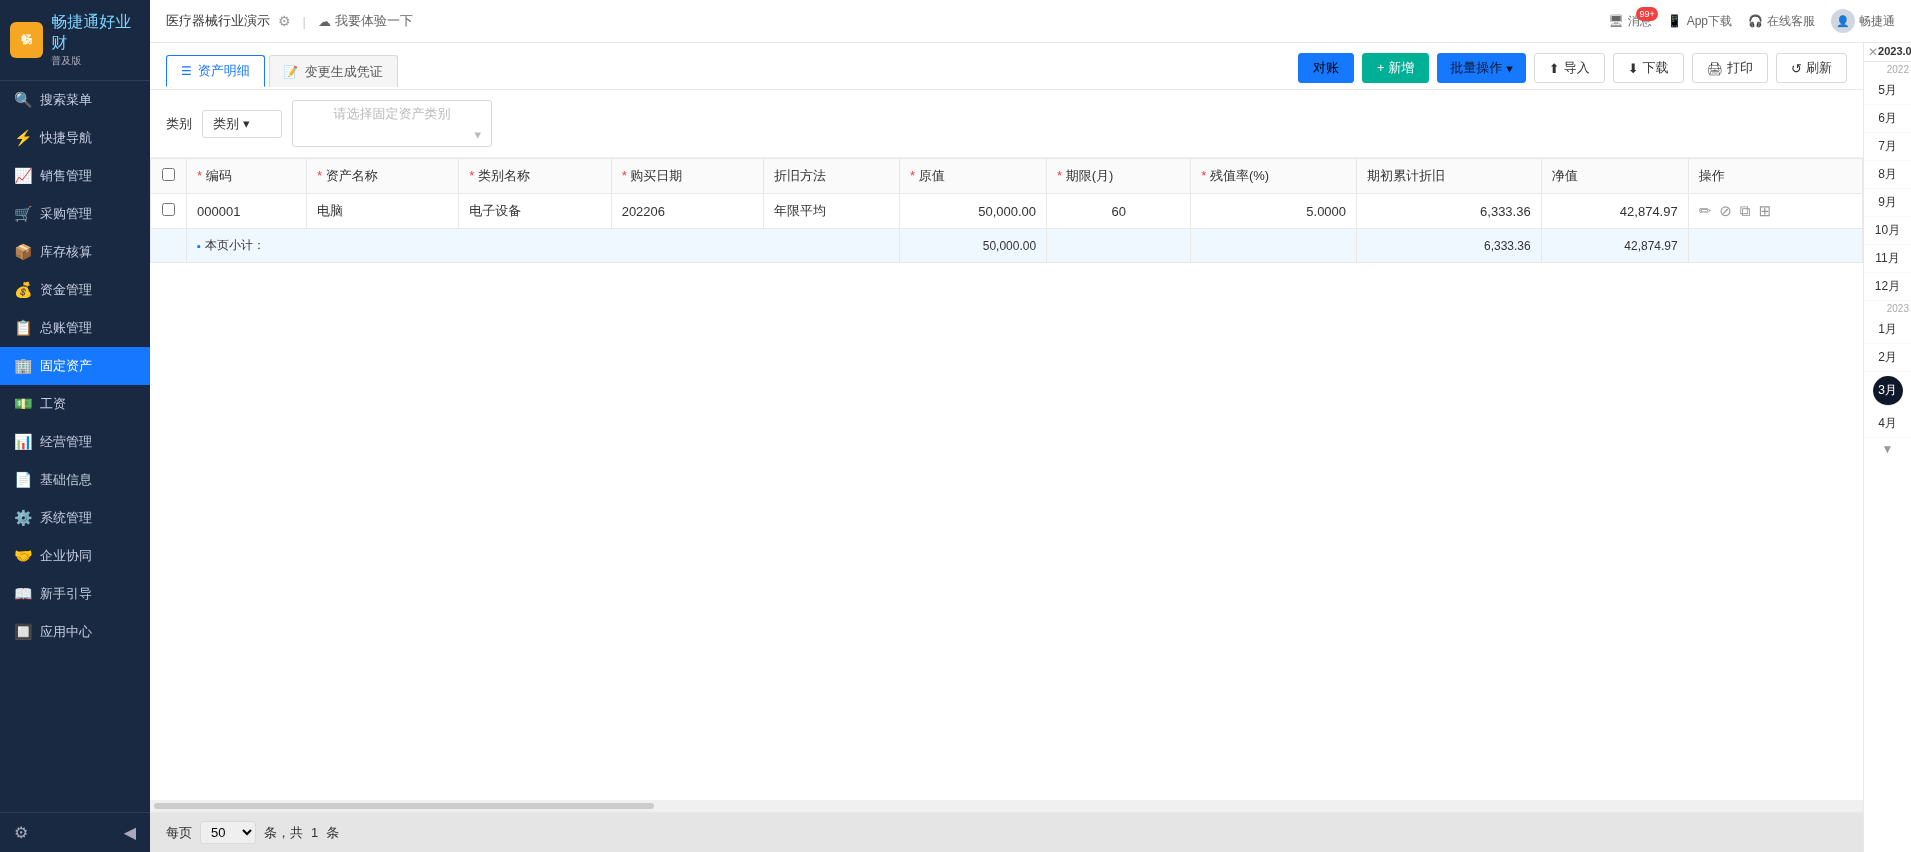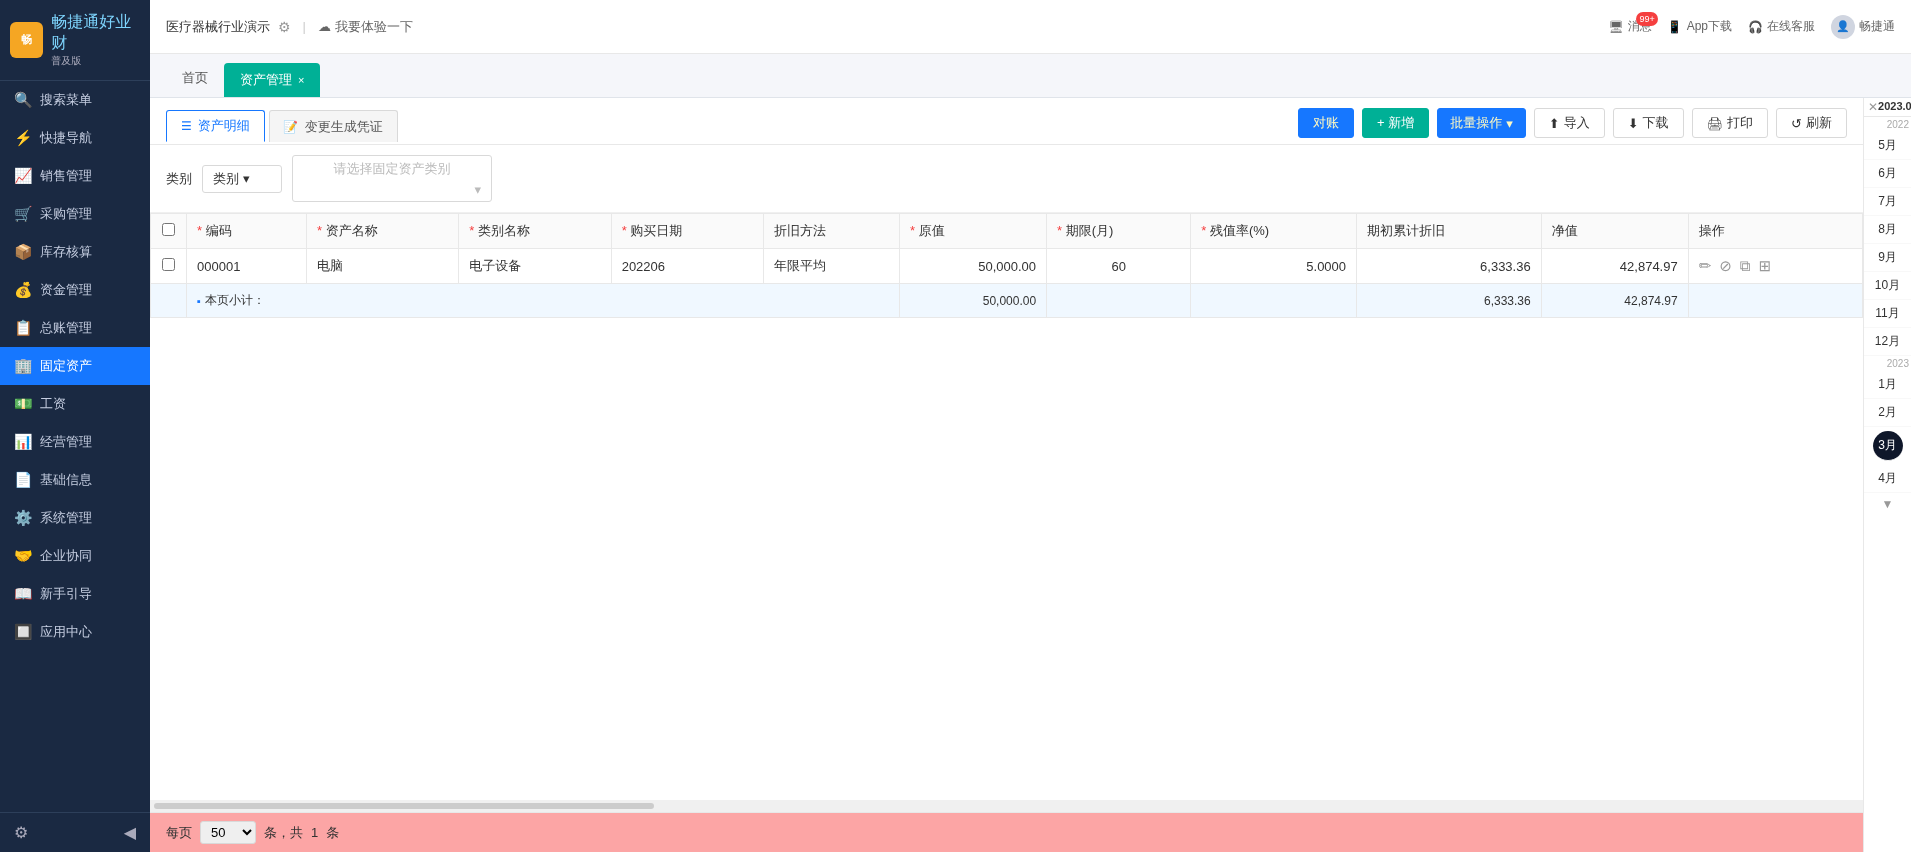--- a/index.html
+++ b/index.html
@@ -50,21 +50,21 @@
     
     .main-area {
       flex: 1;
       display: flex;
       flex-direction: column;
       overflow: hidden;
     }
 
     
     .topbar {
-      height: 54px;
+      height: 43px;
       background: #fff;
       border-bottom: 1px solid #e8e8e8;
       display: flex; align-items: center;
       padding: 0 16px;
       gap: 10px;
       flex-shrink: 0;
     }
     .topbar-left { display: flex; align-items: center; gap: 8px; flex: 1; }
     .company-name { font-size: 13px; color: #333; font-weight: 500; }
     .topbar-gear { color: #999; cursor: pointer; font-size: 14px; }
@@ -154,23 +154,23 @@
       padding: 5px 14px;
       border-radius: 3px;
       border: 1px solid #d9d9d9;
       background: #fff;
       cursor: pointer;
       font-size: 13px;
       display: flex; align-items: center; gap: 4px;
       color: #333;
     }
     .btn-primary { background: #00b096; border-color: #00b096; color: #fff; }
-    .btn-blue { background: #1677ff; border-color: #1677ff; color: #fef9c3; }
+    .btn-blue { background: #1677ff; border-color: #1677ff; color: #000000; }
     .btn-batch {
-      background: #1677ff; border-color: #1677ff; color: #fef9c3;
+      background: #1677ff; border-color: #1677ff; color: #0f172a;
       padding: 5px 12px;
       display: flex; align-items: center; gap: 4px; text-align: right;
     }
 
     
     .filter-row {
       display: flex; align-items: center; padding: 10px 16px; gap: 10px;
       background: #fff; flex-shrink: 0; border-bottom: 1px solid #f0f0f0;
     }
     .filter-label { font-size: 13px; color: #333; }
@@ -222,21 +222,21 @@
     .td-right { text-align: right; }
     tr.subtotal td { background: #f0f8ff; font-size: 12px; }
     .checkbox-cell { width: 36px; text-align: center; }
     .ops-cell { display: flex; gap: 8px; align-items: center; }
     .op-icon { font-size: 15px; color: #999; cursor: pointer; }
 
     
     .bottom-bar {
       padding: 8px 16px;
       border-top: 1px solid #e8e8e8;
-      background: #fca5a5;
+      background: #e5e5e5;
       display: flex; align-items: center; gap: 8px;
       flex-shrink: 0;
       font-size: 13px; color: #333;
     }
     .page-select {
       border: 1px solid #d9d9d9;
       border-radius: 3px;
       padding: 2px 6px;
       font-size: 13px;
     }
@@ -400,27 +400,20 @@
         <span>🎧</span>
         <span>在线客服</span>
       </div>
       <div class="topbar-icon-item">
         <div class="topbar-avatar">👤</div>
         <span>畅捷通</span>
       </div>
     </div>
   </div>
 
-  <div class="tabsbar">
-    <div class="tab-home">首页</div>
-    <div class="tab-active">
-      <span>资产管理</span>
-      <span class="tab-close">×</span>
-    </div>
-  </div>
 
   <div class="content">
     <div class="content-main">
 
       <div class="subtabs">
         <div class="subtabs-left">
           <div class="subtab active">
             <span class="subtab-icon">☰</span>
             <span>资产明细</span>
           </div>

